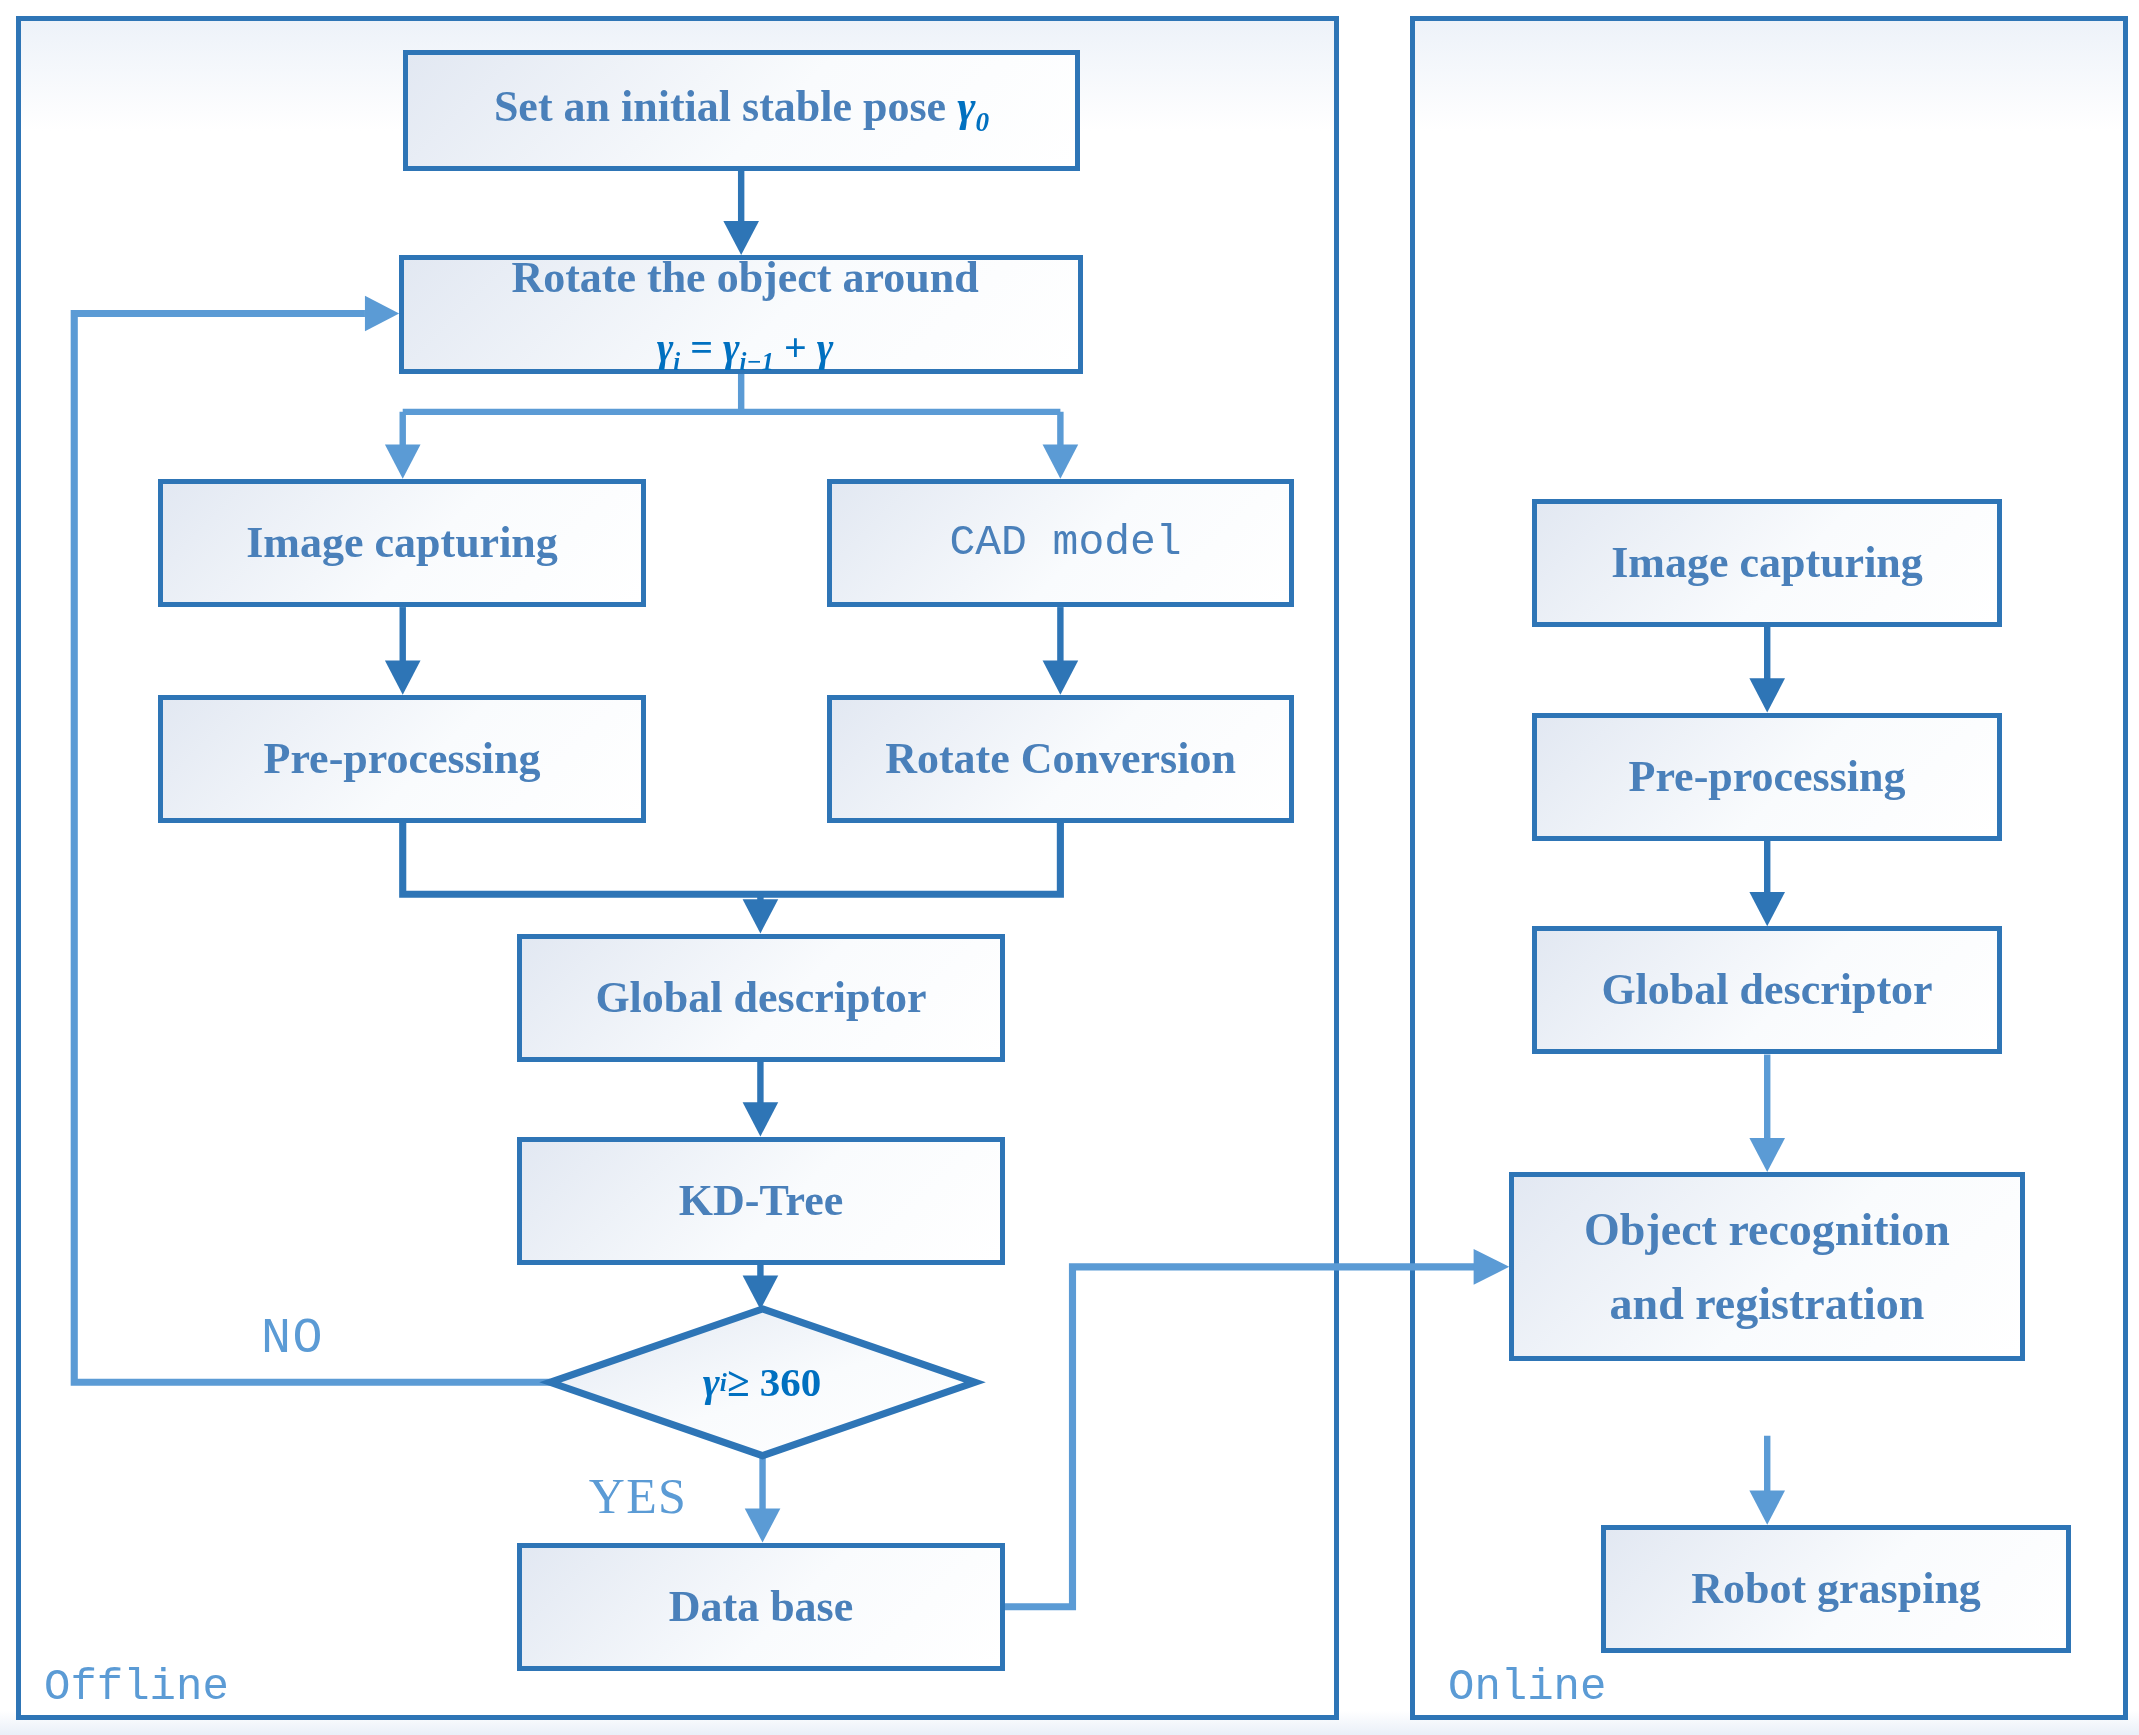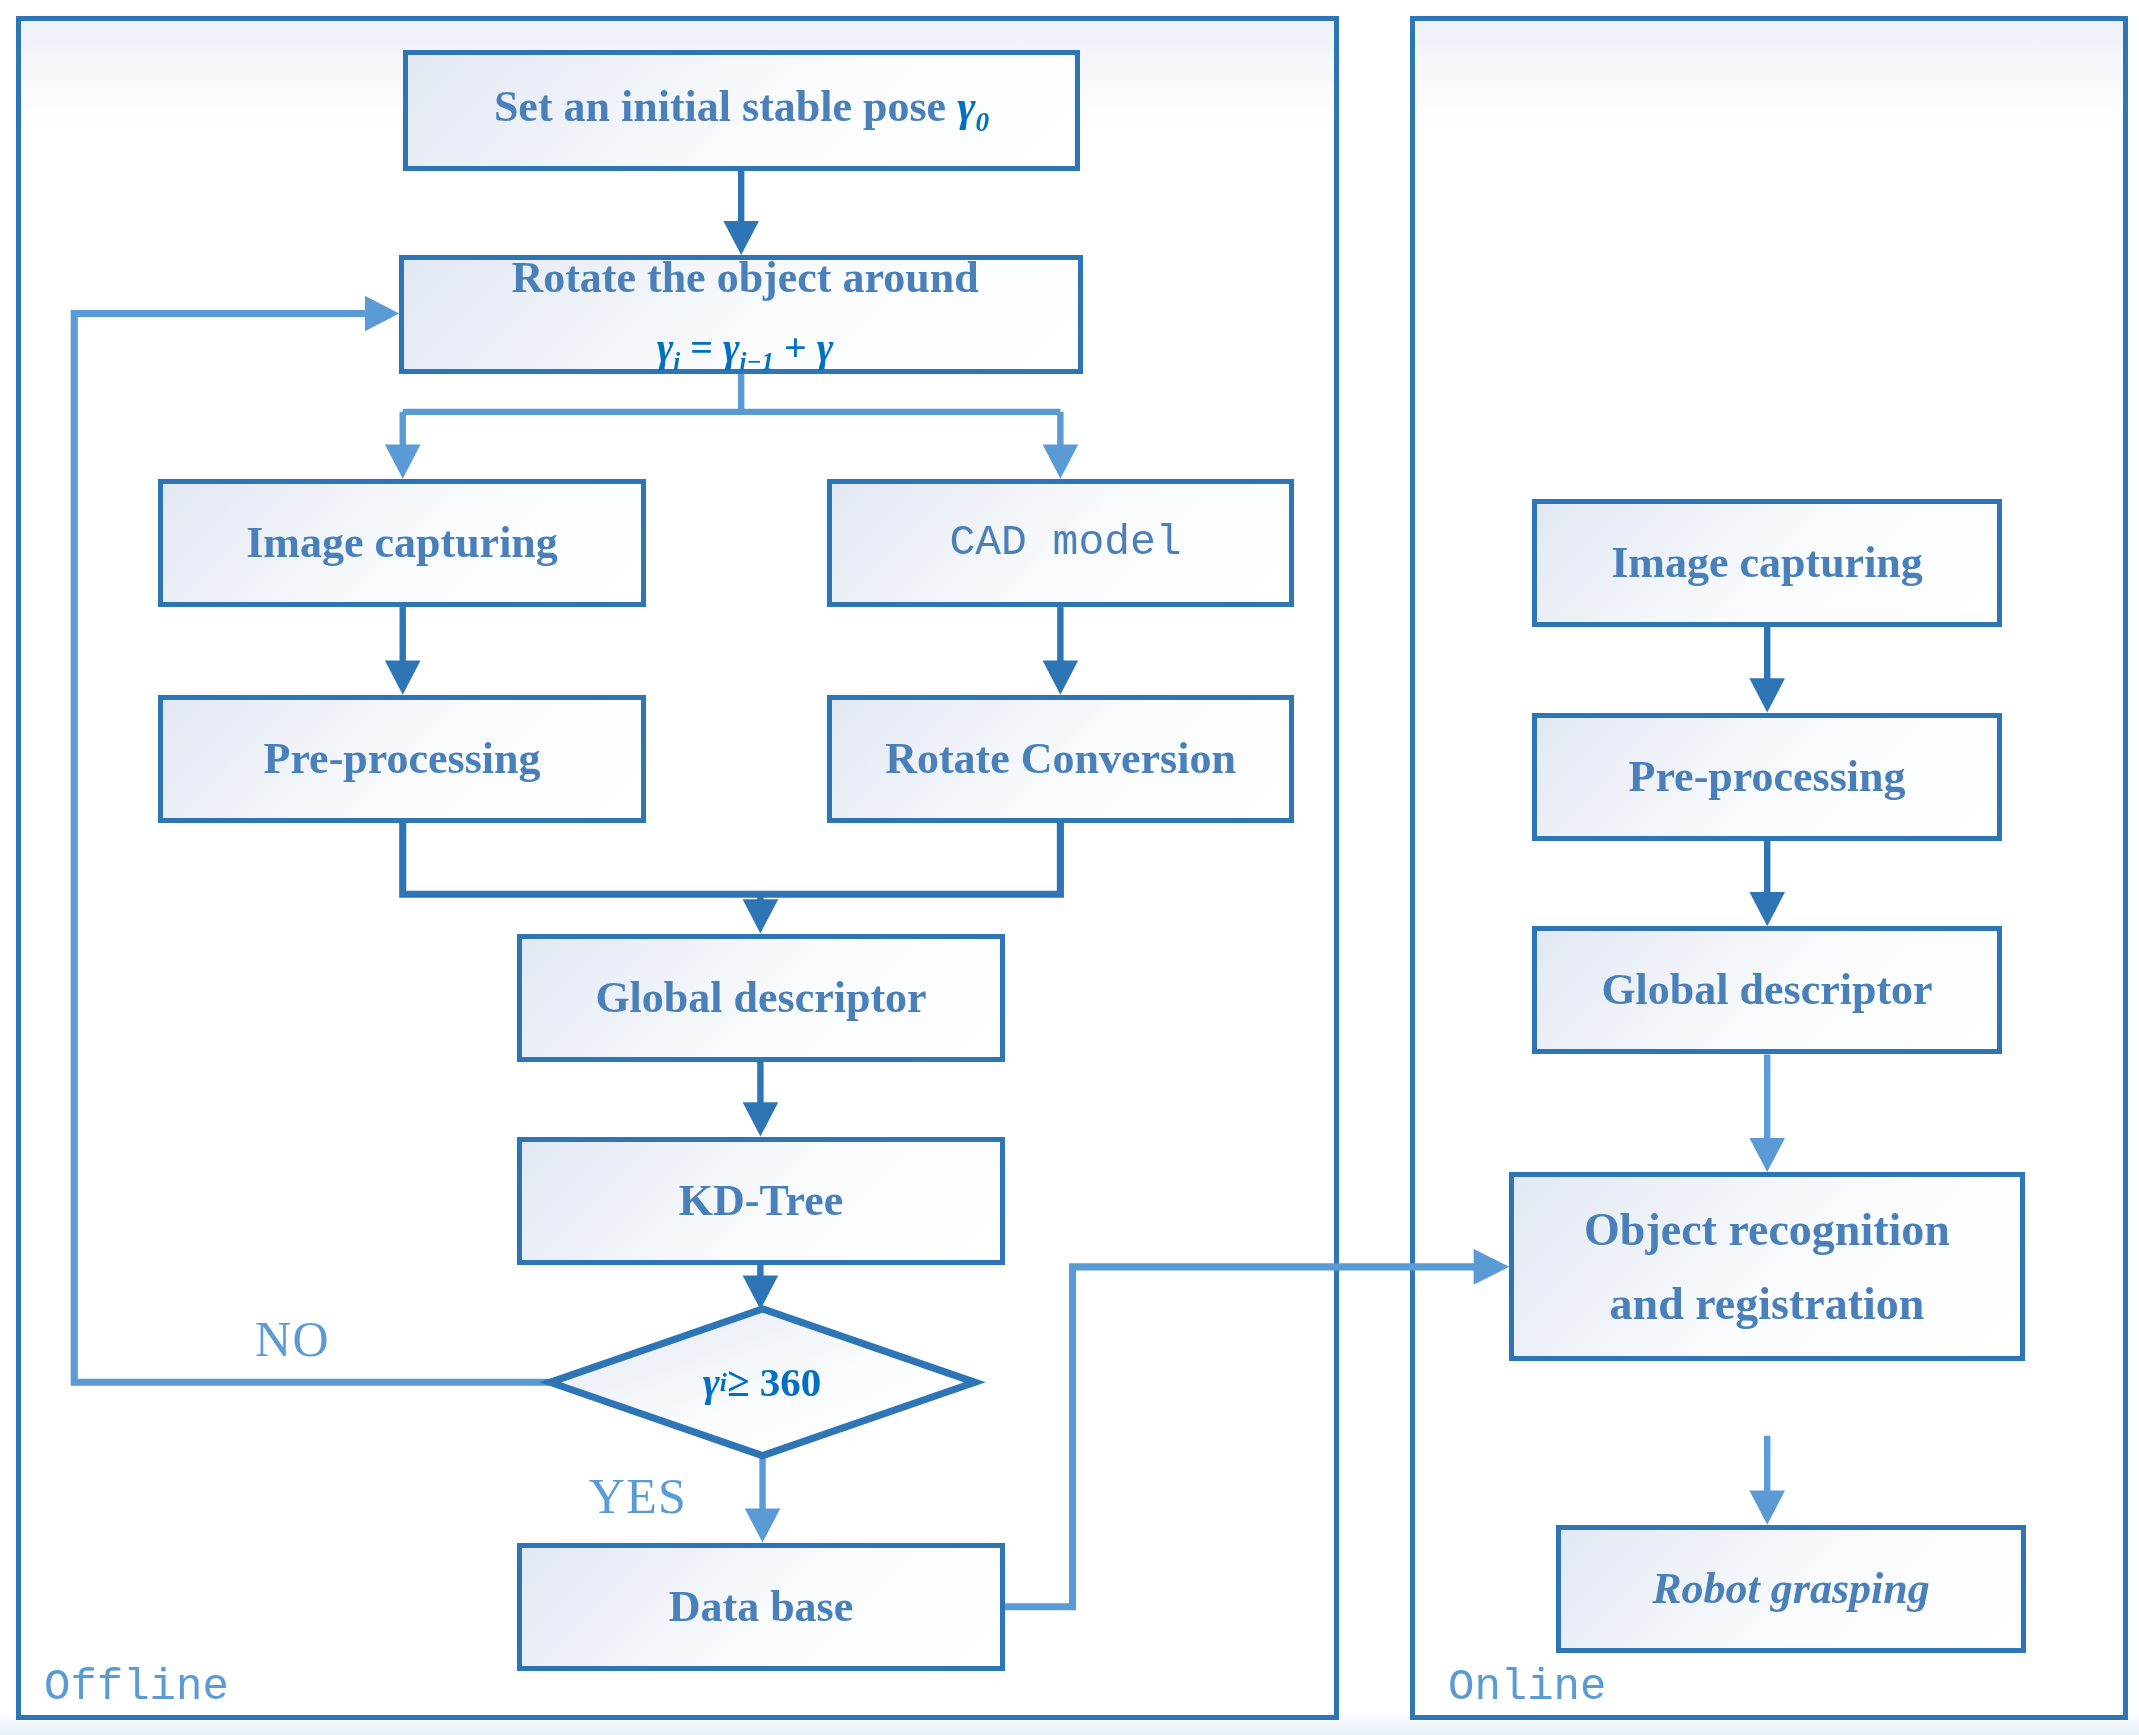--- a/index.html
+++ b/index.html
@@ -182,21 +182,21 @@
   <div class="decision-label math" style="left:584px;top:1343px;width:356px;height:78px;">
       <span>γ</span>
       <sub>i</sub>
       <span class="op"> ≥ 360</span>
     </div>
 
   <div class="node" style="left:517px;top:1543px;width:488px;height:128px;">
     <div>Data base</div>
   </div>
 
-  <div class="edge-text" style="left:214px;top:1310px;width:157px;height:57px;">NO</div>
+  <div class="edge-text" style="left:214px;top:1310px;width:157px;height:57px;font-family:Liberation Mono, monospace;">NO</div>
 
   <div class="edge-text" style="left:549px;top:1467px;width:178px;height:57px;">YES</div>
 
   <div class="panel-label" style="left:44px;top:1660px;">Offline</div>
 
   <div class="node" style="left:1532px;top:499px;width:470px;height:128px;">
     <div>Image capturing</div>
   </div>
 
   <div class="node" style="left:1532px;top:713px;width:470px;height:128px;">
@@ -205,20 +205,20 @@
 
   <div class="node" style="left:1532px;top:926px;width:470px;height:128px;">
     <div>Global descriptor</div>
   </div>
 
   <div class="node" style="left:1509px;top:1172px;width:516px;height:189px;font-size:46px;line-height:1.6;">
     <div>Object recognition</div>
     <div>and registration</div>
   </div>
 
-  <div class="node" style="left:1556px;top:1525px;width:470px;height:128px;font-style:italic;">
+  <div class="node" style="left:1601px;top:1525px;width:470px;height:128px;">
     <div>Robot grasping</div>
   </div>
 
   <div class="panel-label" style="left:1428px;top:1660px;margin-left:20px;">Online</div>
 
 </div>
 
 
 </body></html>

